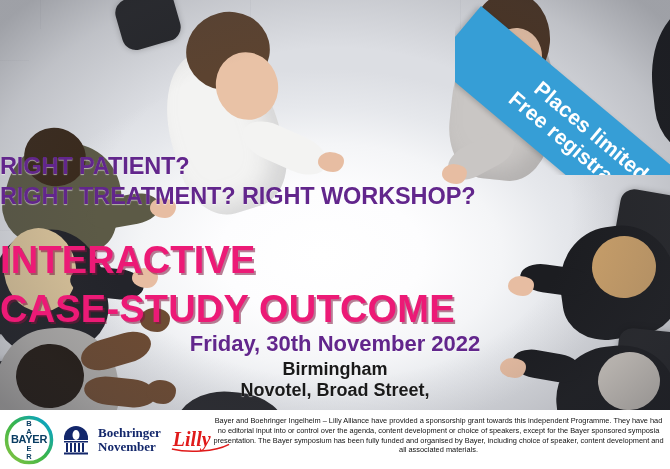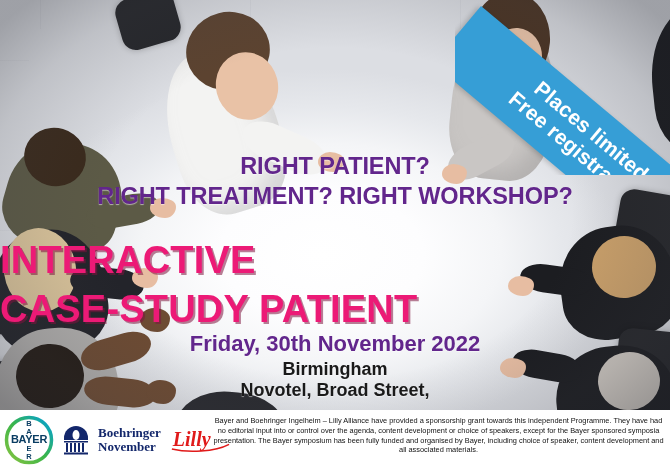--- a/index.html
+++ b/index.html
@@ -115,21 +115,20 @@
     letter-spacing: .1px;
     white-space: nowrap;
   }
 
   
   .headline-block {
     position: absolute;
     left: 0;
     right: 0;
     top: 152px;
-    text-align: center;
   }
   .q-line {
     display: block;
     color: #62268c;
     font-weight: bold;
     font-size: 23.5px;
     line-height: 1.26;
     letter-spacing: -0.1px;
     text-shadow: 0 1px 1px rgba(255,255,255,.55);
   }
@@ -342,21 +341,21 @@
     </div>
   </div>
 
   <div class="headline-block">
     <span class="q-line">RIGHT PATIENT?</span>
     <span class="q-line">RIGHT TREATMENT? RIGHT WORKSHOP?</span>
   </div>
 
   <div class="title-block">
     <span class="t-line">INTERACTIVE</span>
-    <span class="t-line">CASE-STUDY PATIENT</span>
+    <span class="t-line">CASE-STUDY OUTCOME</span>
   </div>
 
   <div class="date-block">
     <span class="date-line">Friday, 30th November 2022</span>
     <span class="venue-line">Birmingham</span>
     <span class="venue-line">Novotel, Broad Street,</span>
   </div>
 
   <div class="footer">
 

